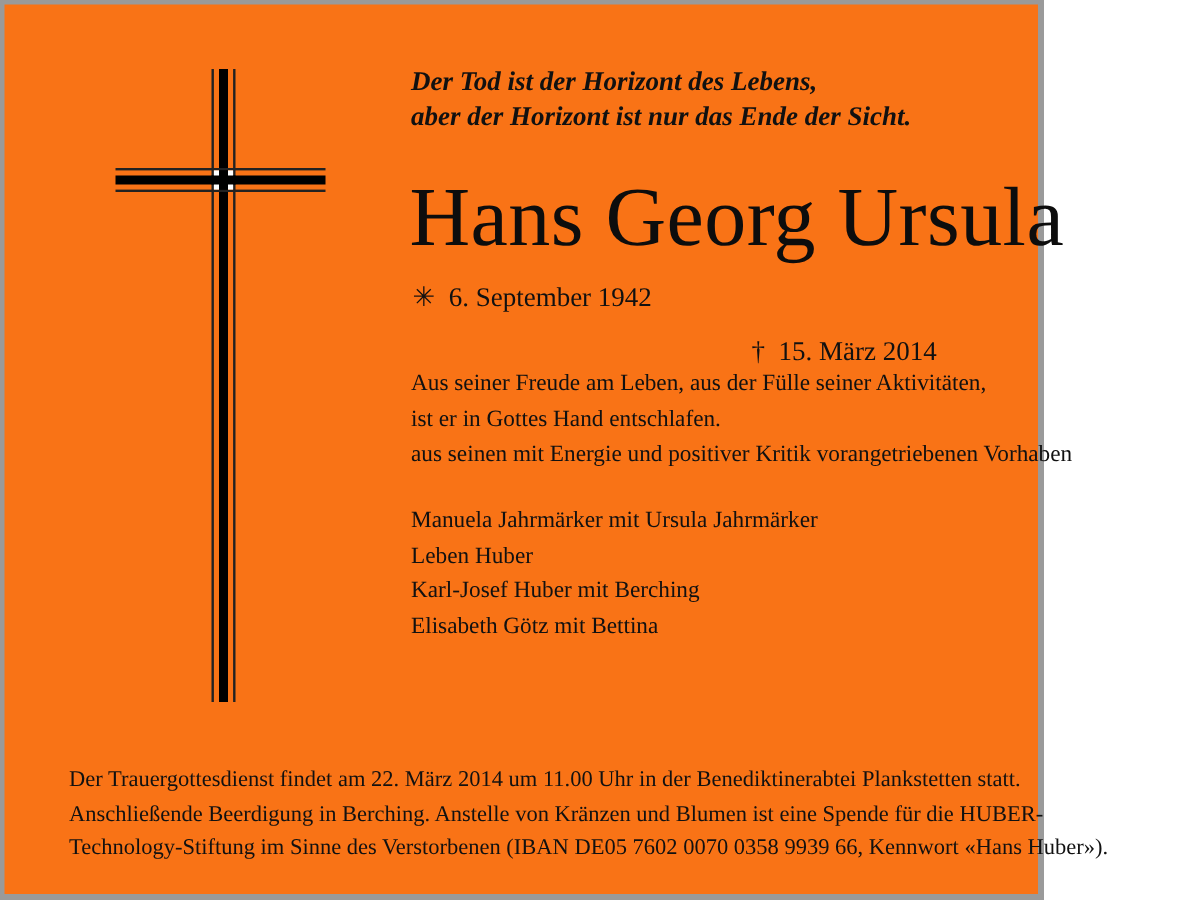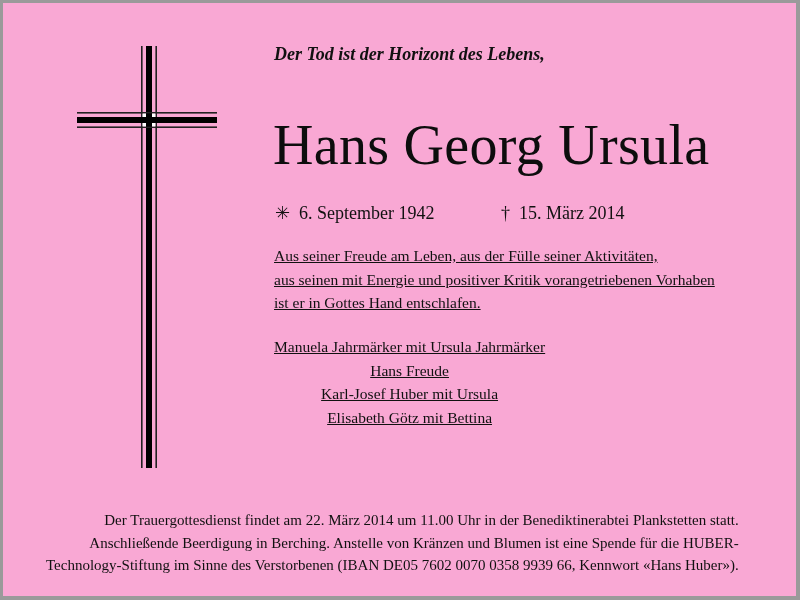--- a/index.html
+++ b/index.html
@@ -11,26 +11,26 @@
       width: 800px;
       height: 600px;
       position: relative;
       overflow: hidden;
       font-family: "DejaVu Serif", "Liberation Serif", serif;
       color: #111111;
     }
     .frame {
       position: absolute;
       left: 0; top: 0;
-      width: 800px; height: 600px;
+      width: 696px; height: 600px;
       box-sizing: border-box;
       border: 3px solid #9a9a9a;
       border-right-width: 4px;
       border-bottom-width: 4px;
-      background: #f9a8d4;
+      background: #f97316;
     }
     
     .cross {
       position: absolute;
       left: 0; top: 0;
     }
     .cross svg { display: block; }
 
     .motto {
       position: absolute;
@@ -59,54 +59,53 @@
 
     .dates {
       position: absolute;
       left: 272px;
       top: 184px;
       font-family: "Liberation Serif", "DejaVu Serif", serif;
       font-size: 18px;
       line-height: 22px;
       white-space: nowrap;
     }
-    .dates .birth, .dates .death { position: absolute; top: 15px; white-space: nowrap; }
+    .dates .birth, .dates .death { position: absolute; top: 0; white-space: nowrap; }
     .dates .birth { left: 0; }
-    .dates .death { left: 226px; }
+    .dates .death { left: 226px; margin-top: 36px; }
     .dates .sym { display: inline-block; margin-right: 9px; }
 
     .tribute {
       position: absolute;
       left: 271px;
       top: 241px;
       font-family: "Liberation Serif", "DejaVu Serif", serif;
       font-size: 15.5px;
       line-height: 23.5px;
     }
-    .tribute div, .mourners div { white-space: nowrap; text-decoration: underline; }
+    .tribute div, .mourners div { white-space: nowrap; }
 
     .mourners {
       position: absolute;
       left: 271px;
       top: 332px;
       font-family: "Liberation Serif", "DejaVu Serif", serif;
       font-size: 15.5px;
       line-height: 23.5px;
-      text-align: center;
     }
 
     .footer {
       position: absolute;
       left: 43px;
       top: 506px;
       font-family: "Liberation Serif", "DejaVu Serif", serif;
       font-size: 15px;
       line-height: 22.5px;
     }
-    .footer div { white-space: nowrap; text-align: right; }
+    .footer div { white-space: nowrap; }
   </style>
 </head>
 <body>
 
 <div class="frame">
 
   <div class="cross">
     <svg width="800" height="600" viewBox="0 0 800 600" xmlns="http://www.w3.org/2000/svg">
 
       <rect x="143" y="43" width="6" height="422" fill="#000"></rect>
@@ -119,43 +118,44 @@
 
       <rect x="139.6" y="110.6" width="3.4" height="12.8" fill="#fff"></rect>
       <rect x="149" y="110.6" width="3.4" height="12.8" fill="#fff"></rect>
       <rect x="143" y="110.6" width="6" height="12.8" fill="#000"></rect>
       <rect x="138" y="114" width="16" height="6" fill="#000"></rect>
     </svg>
   </div>
 
   <div class="motto">
     <div>Der Tod ist der Horizont des Lebens,</div>
+    <div>aber der Horizont ist nur das Ende der Sicht.</div>
   </div>
 
   <div class="name">Hans Georg Ursula</div>
 
   <div class="dates">
     <span class="birth">
       <span class="sym">✳</span><span>6. September 1942</span>
     </span>
     <span class="death">
       <span class="sym">†</span><span>15. März 2014</span>
     </span>
   </div>
 
   <div class="tribute">
     <div>Aus seiner Freude am Leben, aus der Fülle seiner Aktivitäten,</div>
+    <div>ist er in Gottes Hand entschlafen.</div>
     <div>aus seinen mit Energie und positiver Kritik vorangetriebenen Vorhaben</div>
-    <div>ist er in Gottes Hand entschlafen.</div>
   </div>
 
   <div class="mourners">
     <div>Manuela Jahrmärker mit Ursula Jahrmärker</div>
-    <div>Hans Freude</div>
-    <div>Karl-Josef Huber mit Ursula</div>
+    <div>Leben Huber</div>
+    <div>Karl-Josef Huber mit Berching</div>
     <div>Elisabeth Götz mit Bettina</div>
   </div>
 
   <div class="footer">
     <div>Der Trauergottesdienst findet am 22. März 2014 um 11.00 Uhr in der Benediktinerabtei Plankstetten statt.</div>
     <div>Anschließende Beerdigung in Berching. Anstelle von Kränzen und Blumen ist eine Spende für die HUBER-</div>
     <div>Technology-Stiftung im Sinne des Verstorbenen (IBAN DE05 7602 0070 0358 9939 66, Kennwort «Hans Huber»).</div>
   </div>
 
 </div>

